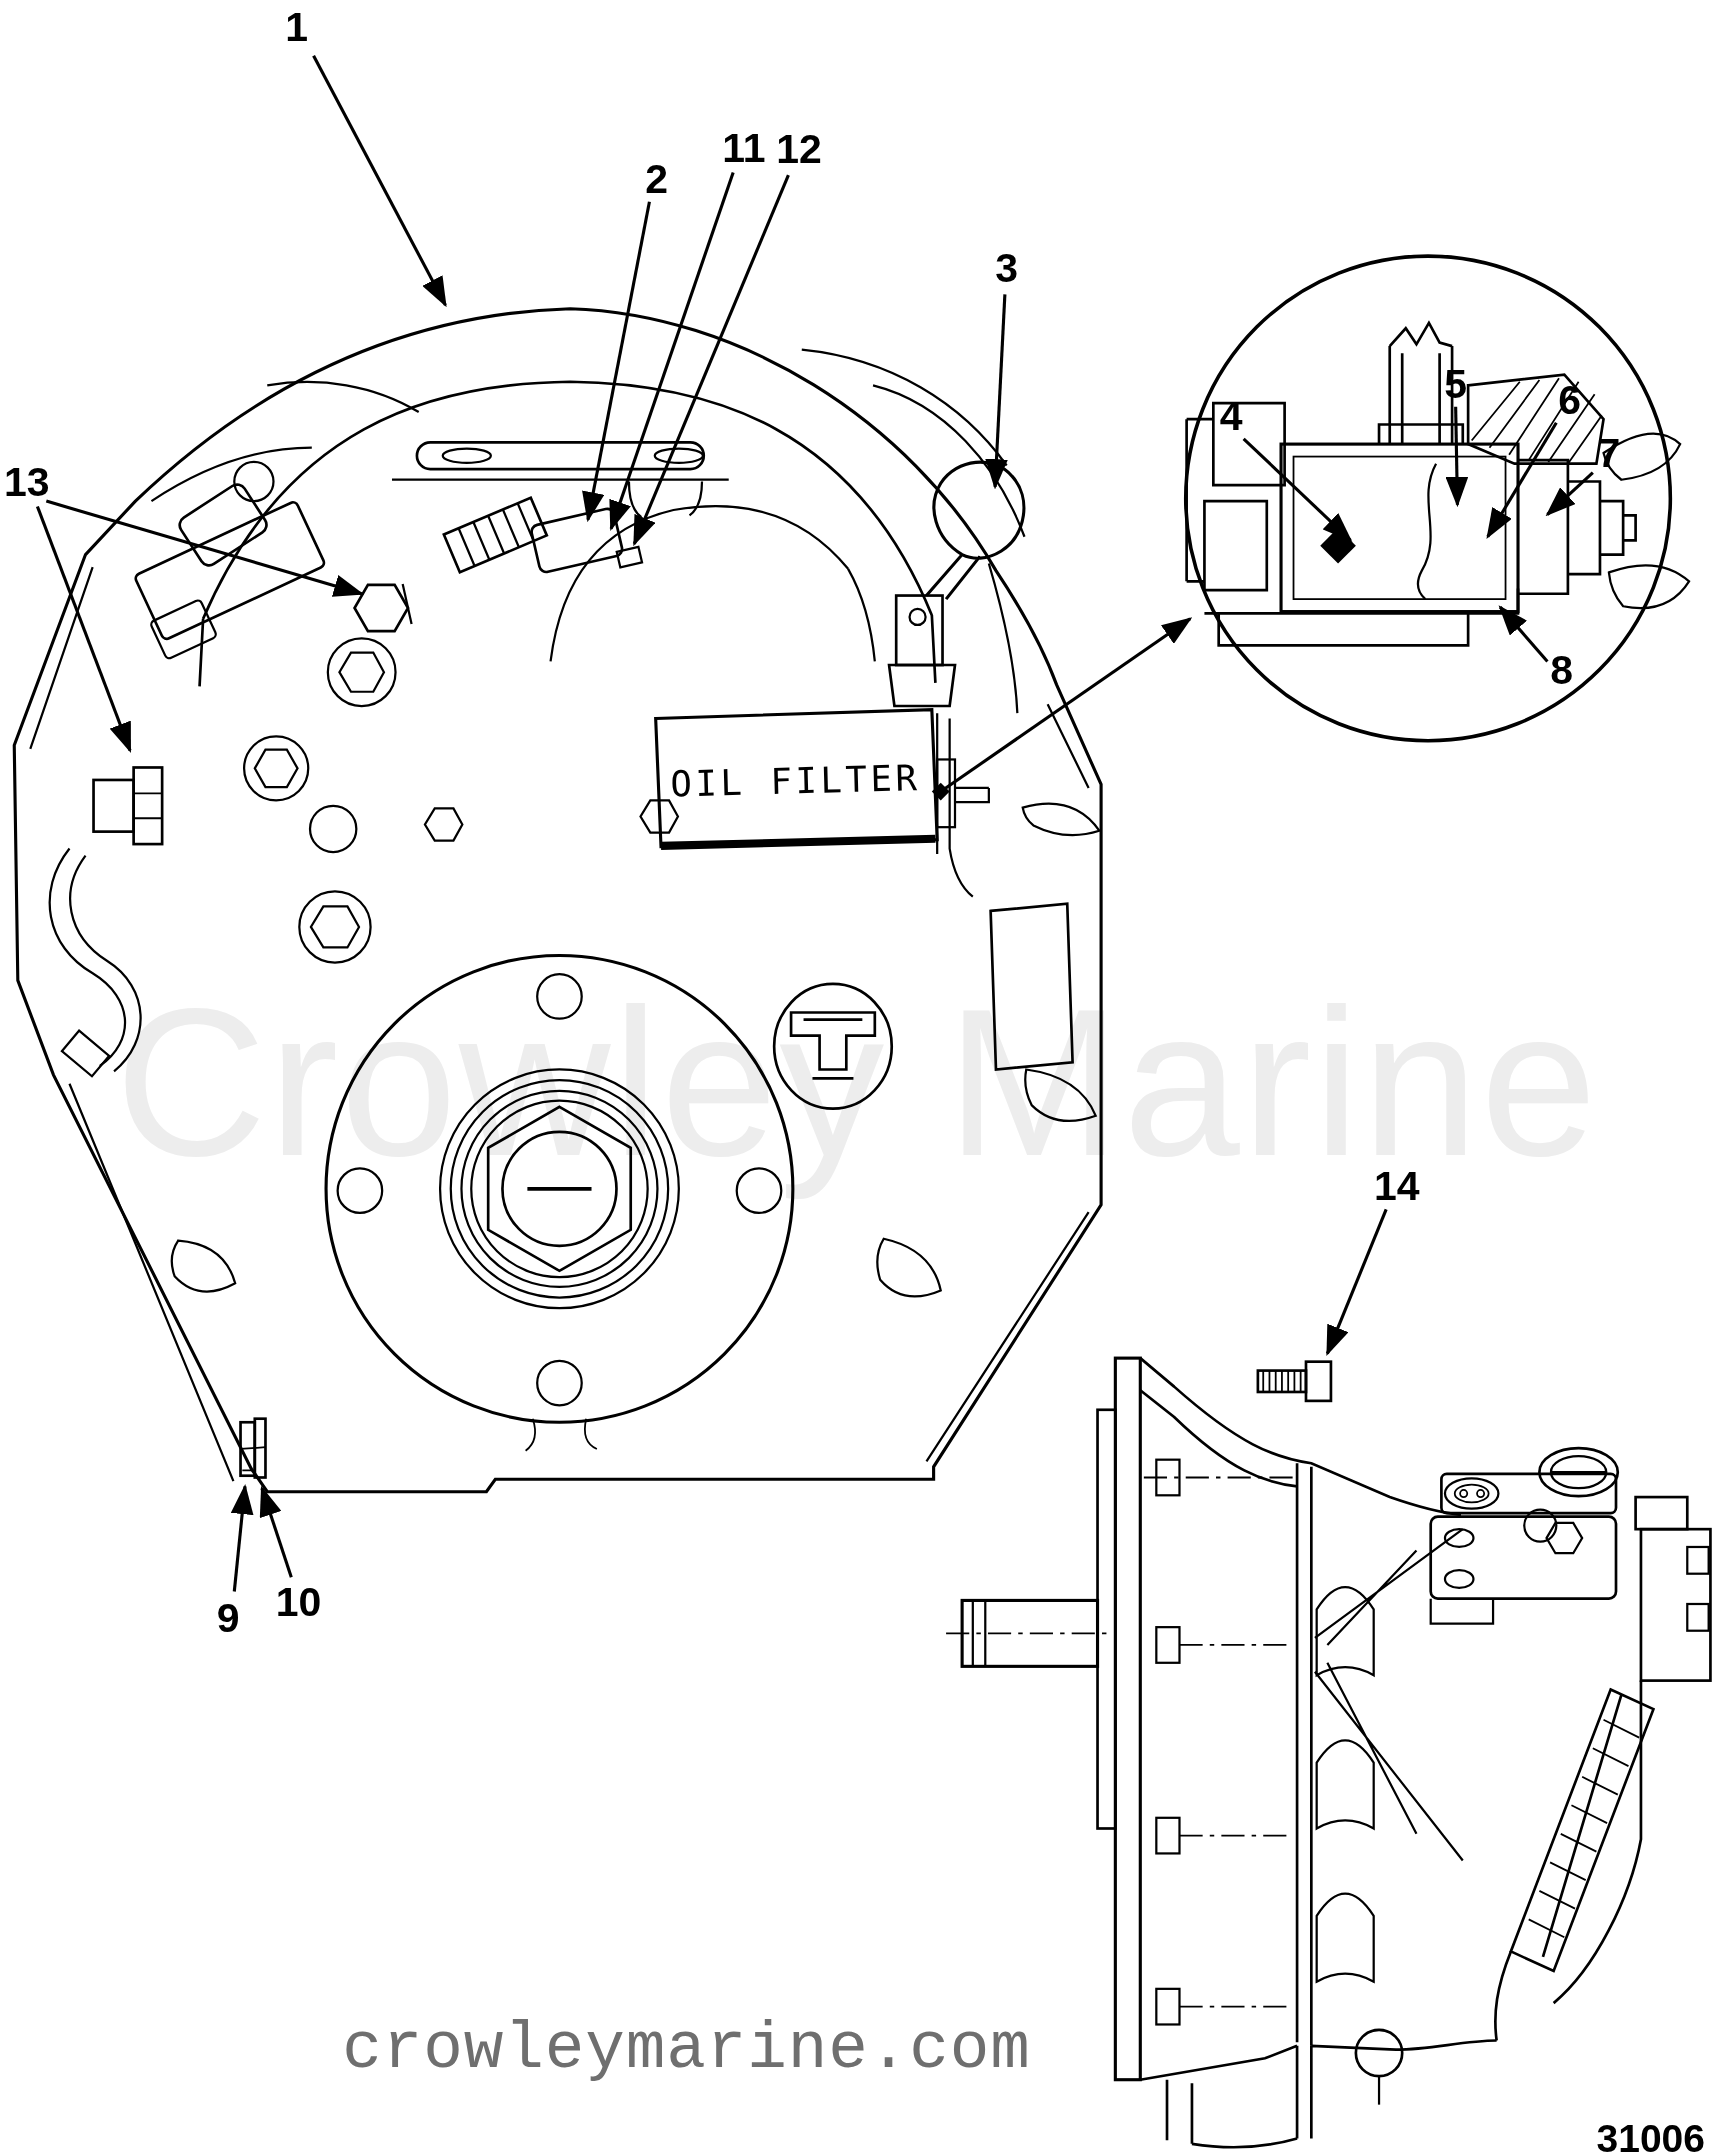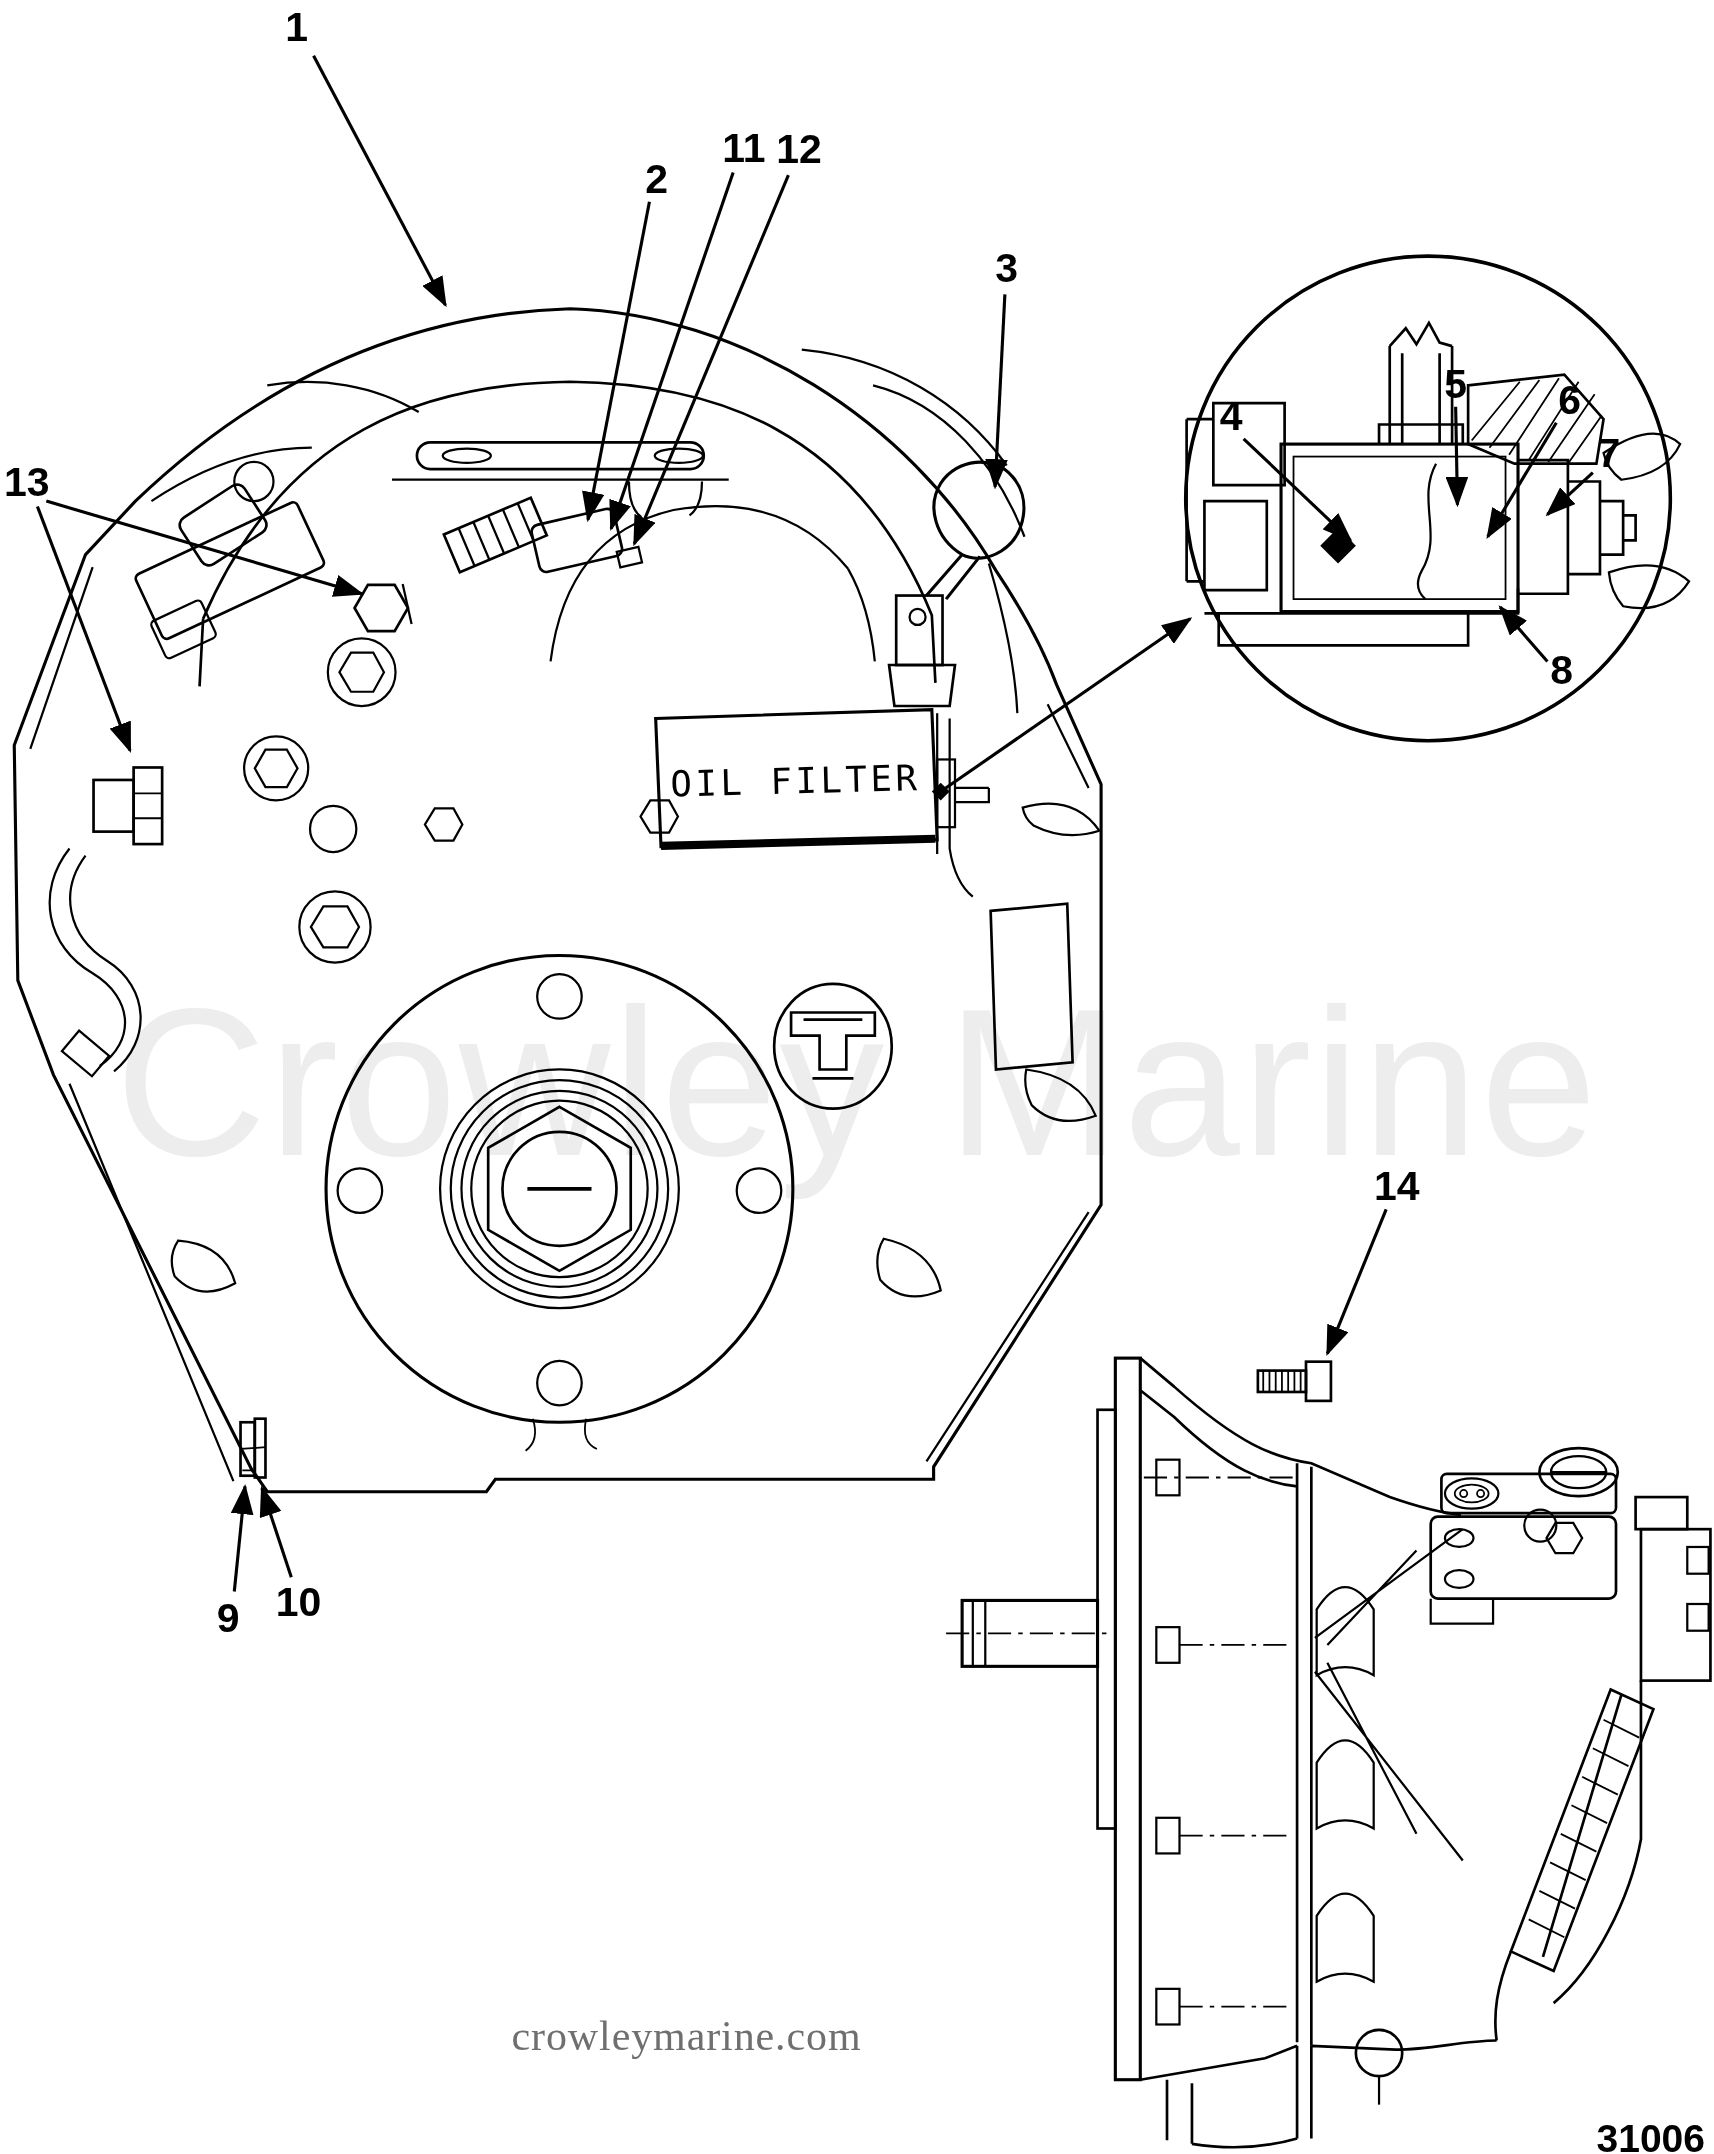--- a/index.html
+++ b/index.html
@@ -4,21 +4,21 @@
 <style>
   html,body{margin:0;padding:0;background:#fff;}
   #page{position:relative;width:1714px;height:2155px;background:#fff;overflow:hidden;
         font-family:"Liberation Sans",sans-serif;}
   #watermark{position:absolute;left:0;top:962px;width:1714px;text-align:center;
 一       font-size:210px;}
   #watermark{position:absolute;left:0;top:962px;width:1714px;text-align:center;
         font-size:210px;font-weight:400;color:#ededed;letter-spacing:1.8px;white-space:nowrap;
         font-family:"Liberation Sans",sans-serif;}
   #site{position:absolute;left:0;top:2012px;width:1373px;text-align:center;
-        font-size:42px;color:#6f6f6f;letter-spacing:0.9px;font-family:Liberation Serif, serif;}
+        font-size:66px;color:#6f6f6f;letter-spacing:0.9px;font-family:Liberation Mono, monospace;}
   #dwgnum{position:absolute;right:9px;top:2117px;font-size:39px;font-weight:bold;color:#000;
         font-family:"Liberation Sans",sans-serif;}
   svg{position:absolute;left:0;top:0;}
   .callout-num{font-family:"Liberation Sans",sans-serif;font-weight:bold;font-size:46px;fill:#000;}
   .oil-filter-text{font-family:"DejaVu Sans Mono",monospace;font-size:40px;letter-spacing:4px;fill:#000;}
   .ln{stroke:#000;fill:none;}
   .leader{stroke:#000;stroke-width:3.5;fill:none;}
 </style>
 </head>
 <body>

